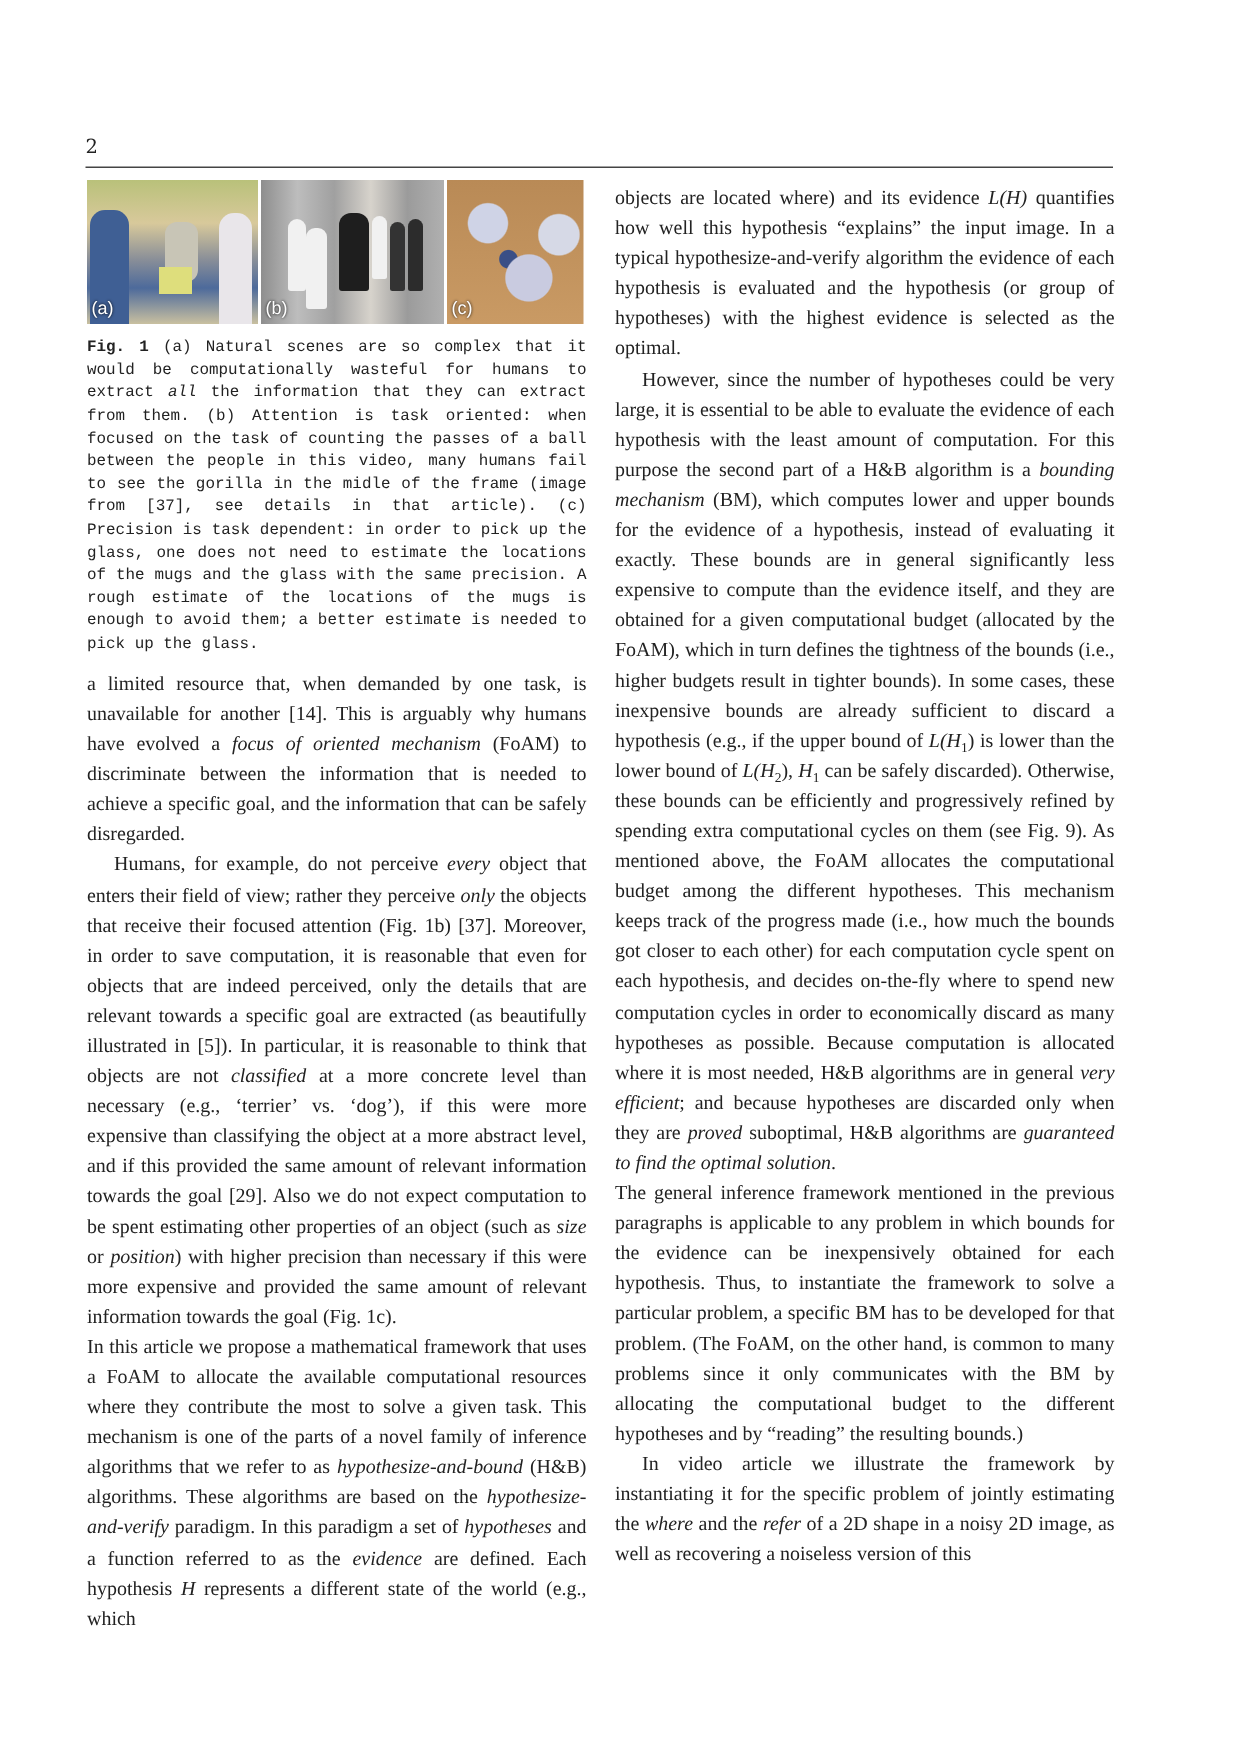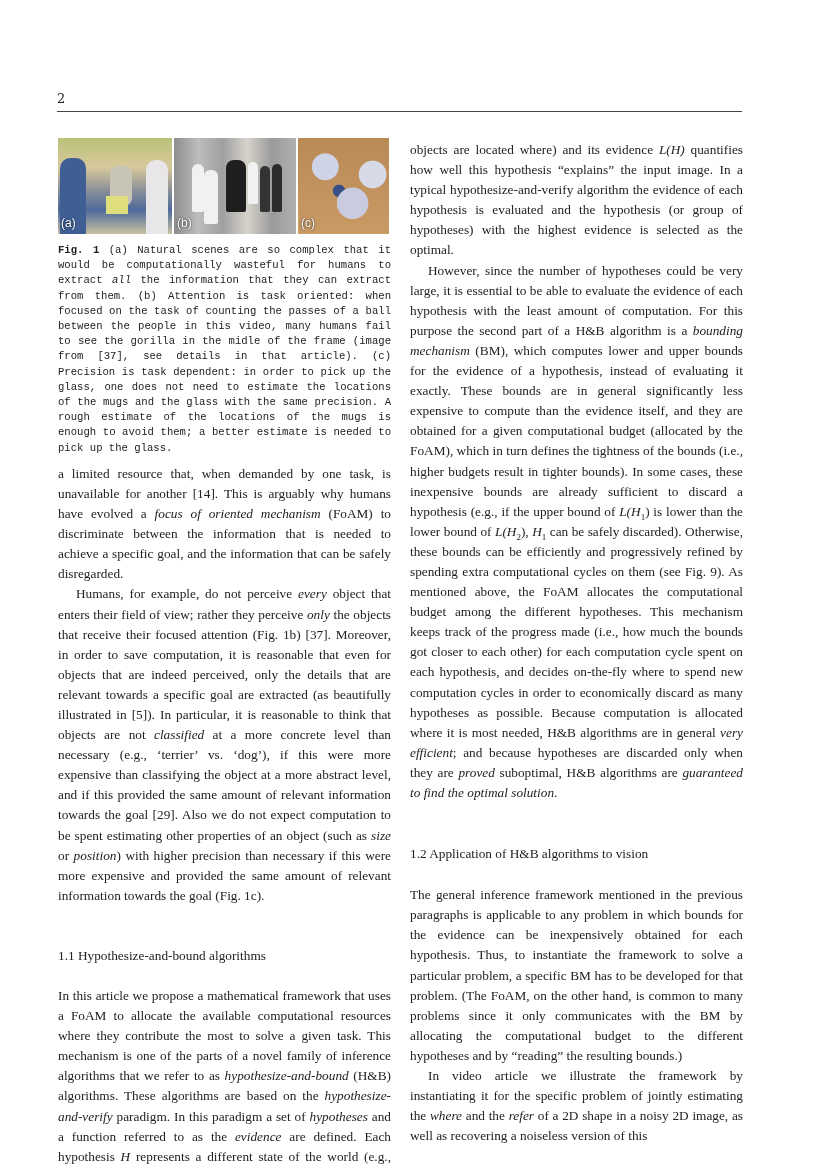--- a/index.html
+++ b/index.html
@@ -1,21 +1,21 @@
 <!DOCTYPE html>
 <html><head>
 <meta charset="utf-8">
 <style>
   html, body { margin: 0; padding: 0; background: #ffffff; }
   body { width: 827px; height: 1169px; position: relative; overflow: hidden;
          font-family: "DejaVu Serif", "Liberation Serif", serif; color: #222; }
   .page-num { position: absolute; left: 57px; top: 91px; font-size: 13px; }
   .rule { position: absolute; left: 57px; top: 111px; width: 685px; height: 1px; background: #444; }
   .col { position: absolute; top: 120px; width: 333px; font-family: "Liberation Serif", serif;
-         font-size: 13.3px; line-height: 20.1px; text-align: justify; hyphens: manual; margin-top: 18px; }
+         font-size: 13.3px; line-height: 20.1px; text-align: justify; hyphens: manual; }
   .col.left { left: 58px; }
   .col.right { left: 410px; top: 122px; }
   .figure-row { display: flex; gap: 2px; height: 96px; margin-bottom: 4px; }
   .fig-img { position: relative; height: 96px; overflow: hidden; }
   .fig-a { width: 114px; background:
       linear-gradient(180deg, #b9c17a 0%, #d8c99b 30%, #8a8f98 55%, #4d6a9b 75%, #c9c0a0 100%); }
   .fig-b { width: 122px; background:
       linear-gradient(90deg, #8e8e8e 0%, #bdbdbd 20%, #a0a0a0 40%, #d7d3cc 60%, #9b9b9b 80%, #b0b0b0 100%); }
   .fig-c { width: 91px; background:
       radial-gradient(circle at 30% 30%, #cfd3e6 0 14%, transparent 15%),
@@ -68,26 +68,24 @@
       <div class="fig-img fig-c">
         <span class="fig-label">(c)</span>
       </div>
     </div>
     <div class="caption"><b>Fig. 1</b><span> (a) Natural scenes are so complex that it would be computationally wasteful for humans to extract </span><i>all</i><span> the information that they can extract from them. (b) Attention is task oriented: when focused on the task of counting the passes of a ball between the people in this video, many humans fail to see the gorilla in the midle of the frame (image from [37], see details in that article). (c) Precision is task dependent: in order to pick up the glass, one does not need to estimate the locations of the mugs and the glass with the same precision. A rough estimate of the locations of the mugs is enough to avoid them; a better estimate is needed to pick up the glass.</span></div>
   </div>
 
   <p><span>a limited resource that, when demanded by one task, is unavailable for another [14]. This is arguably why humans have evolved a </span><i>focus of oriented mechanism</i><span> (FoAM) to discriminate between the information that is needed to achieve a specific goal, and the information that can be safely disregarded.</span></p>
   <p class="indent"><span>Humans, for example, do not perceive </span><i>every</i><span> object that enters their field of view; rather they perceive </span><i>only</i><span> the objects that receive their focused attention (Fig. 1b) [37]. Moreover, in order to save computation, it is reasonable that even for objects that are indeed perceived, only the details that are relevant towards a specific goal are extracted (as beautifully illustrated in [5]). In particular, it is reasonable to think that objects are not </span><i>classified</i><span> at a more concrete level than necessary (e.g., ‘terrier’ vs. ‘dog’), if this were more expensive than classifying the object at a more abstract level, and if this provided the same amount of relevant information towards the goal [29]. Also we do not expect computation to be spent estimating other properties of an object (such as </span><i>size</i><span> or </span><i>position</i><span>) with higher precision than necessary if this were more expensive and provided the same amount of relevant information towards the goal (Fig. 1c).</span></p>
 
-  <div class="section-title">1.1 Hypothesize-and-bound algorithms</div>
 
   <p><span>In this article we propose a mathematical framework that uses a FoAM to allocate the available computational resources where they contribute the most to solve a given task. This mechanism is one of the parts of a novel family of inference algorithms that we refer to as </span><i>hypothesize-and-bound</i><span> (H&amp;B) algorithms. These algorithms are based on the </span><i>hypothesize-and-verify</i><span> paradigm. In this paradigm a set of </span><i>hypotheses</i><span> and a function referred to as the </span><i>evidence</i><span> are defined. Each hypothesis </span><i>H</i><span> represents a different state of the world (e.g., which</span></p>
 </div>
 
 <div class="col right">
   <p><span>objects are located where) and its evidence </span><i>L(H)</i><span> quantifies how well this hypothesis “explains” the input image. In a typical hypothesize-and-verify algorithm the evidence of each hypothesis is evaluated and the hypothesis (or group of hypotheses) with the highest evidence is selected as the optimal.</span></p>
   <p class="indent"><span>However, since the number of hypotheses could be very large, it is essential to be able to evaluate the evidence of each hypothesis with the least amount of computation. For this purpose the second part of a H&amp;B algorithm is a </span><i>bounding mechanism</i><span> (BM), which computes lower and upper bounds for the evidence of a hypothesis, instead of evaluating it exactly. These bounds are in general significantly less expensive to compute than the evidence itself, and they are obtained for a given computational budget (allocated by the FoAM), which in turn defines the tightness of the bounds (i.e., higher budgets result in tighter bounds). In some cases, these inexpensive bounds are already sufficient to discard a hypothesis (e.g., if the upper bound of </span><i>L(H</i><sub>1</sub><span>)</span><span> is lower than the lower bound of </span><i>L(H</i><sub>2</sub><span>)</span><span>, </span><i>H</i><sub>1</sub><span> can be safely discarded). Otherwise, these bounds can be efficiently and progressively refined by spending extra computational cycles on them (see Fig. 9). As mentioned above, the FoAM allocates the computational budget among the different hypotheses. This mechanism keeps track of the progress made (i.e., how much the bounds got closer to each other) for each computation cycle spent on each hypothesis, and decides on-the-fly where to spend new computation cycles in order to economically discard as many hypotheses as possible. Because computation is allocated where it is most needed, H&amp;B algorithms are in general </span><i>very efficient</i><span>; and because hypotheses are discarded only when they are </span><i>proved</i><span> suboptimal, H&amp;B algorithms are </span><i>guaranteed to find the optimal solution</i><span>.</span></p>
 
-  <div class="section-title">1.2 Application of H&amp;B algorithms to vision</div>
 
   <p><span>The general inference framework mentioned in the previous paragraphs is applicable to any problem in which bounds for the evidence can be inexpensively obtained for each hypothesis. Thus, to instantiate the framework to solve a particular problem, a specific BM has to be developed for that problem. (The FoAM, on the other hand, is common to many problems since it only communicates with the BM by allocating the computational budget to the different hypotheses and by “reading” the resulting bounds.)</span></p>
   <p class="indent"><span>In video article we illustrate the framework by instantiating it for the specific problem of jointly estimating the </span><i>where</i><span> and the </span><i>refer</i><span> of a 2D shape in a noisy 2D image, as well as recovering a noiseless version of this</span></p>
 </div>
 
 </body></html>

